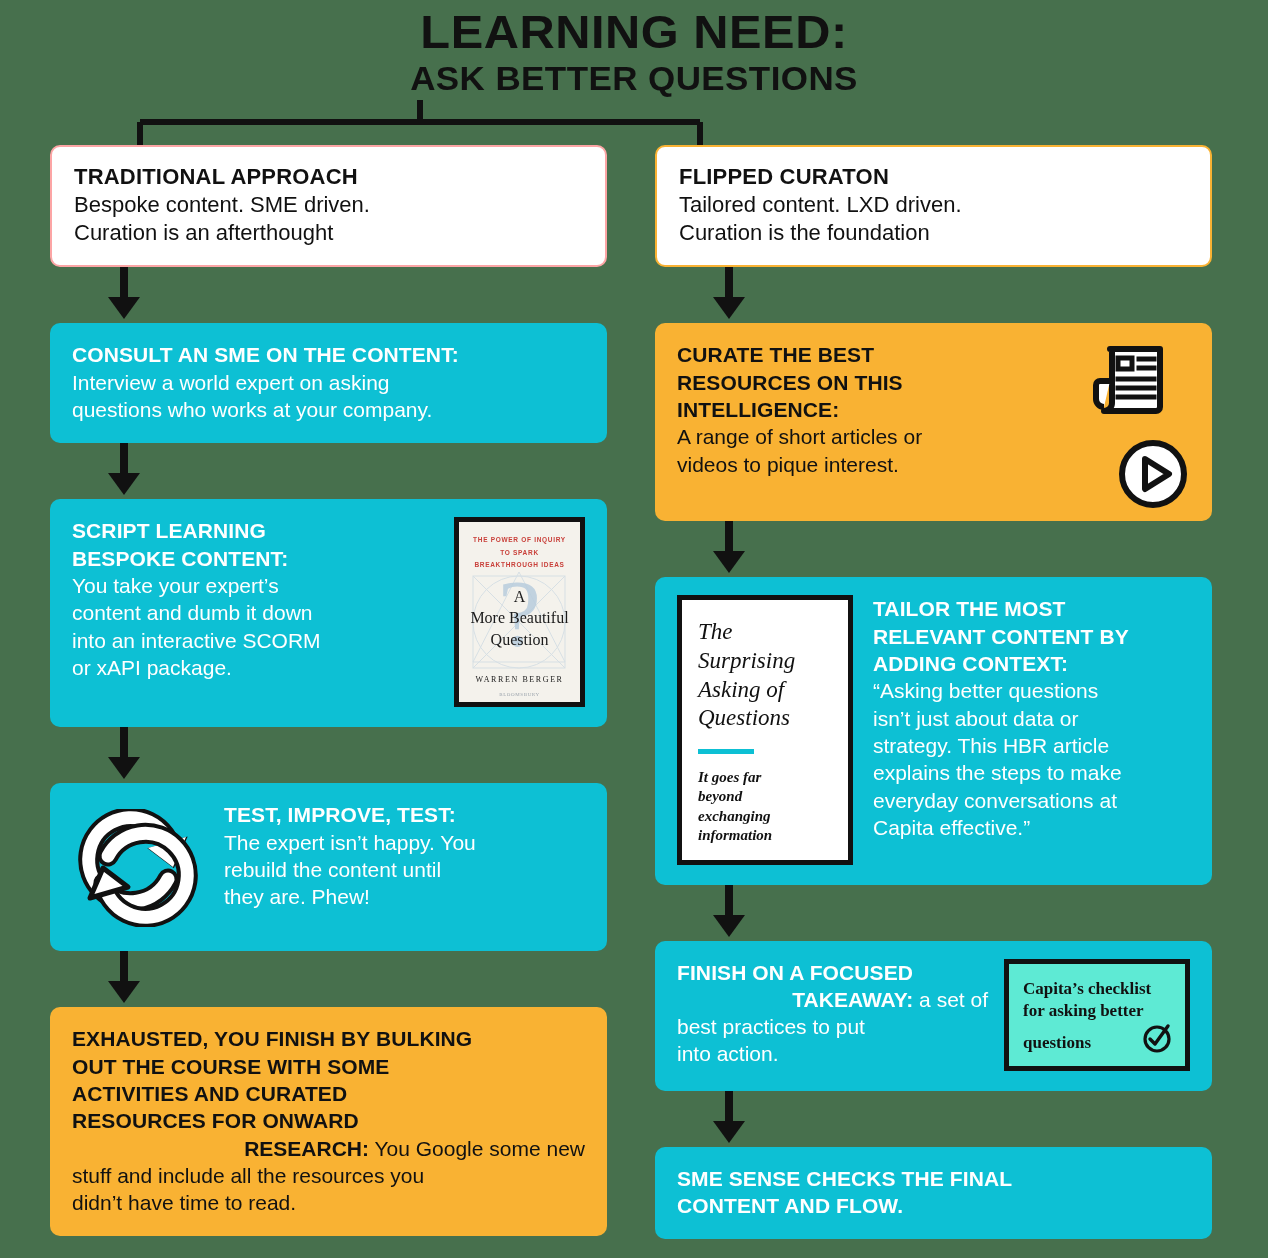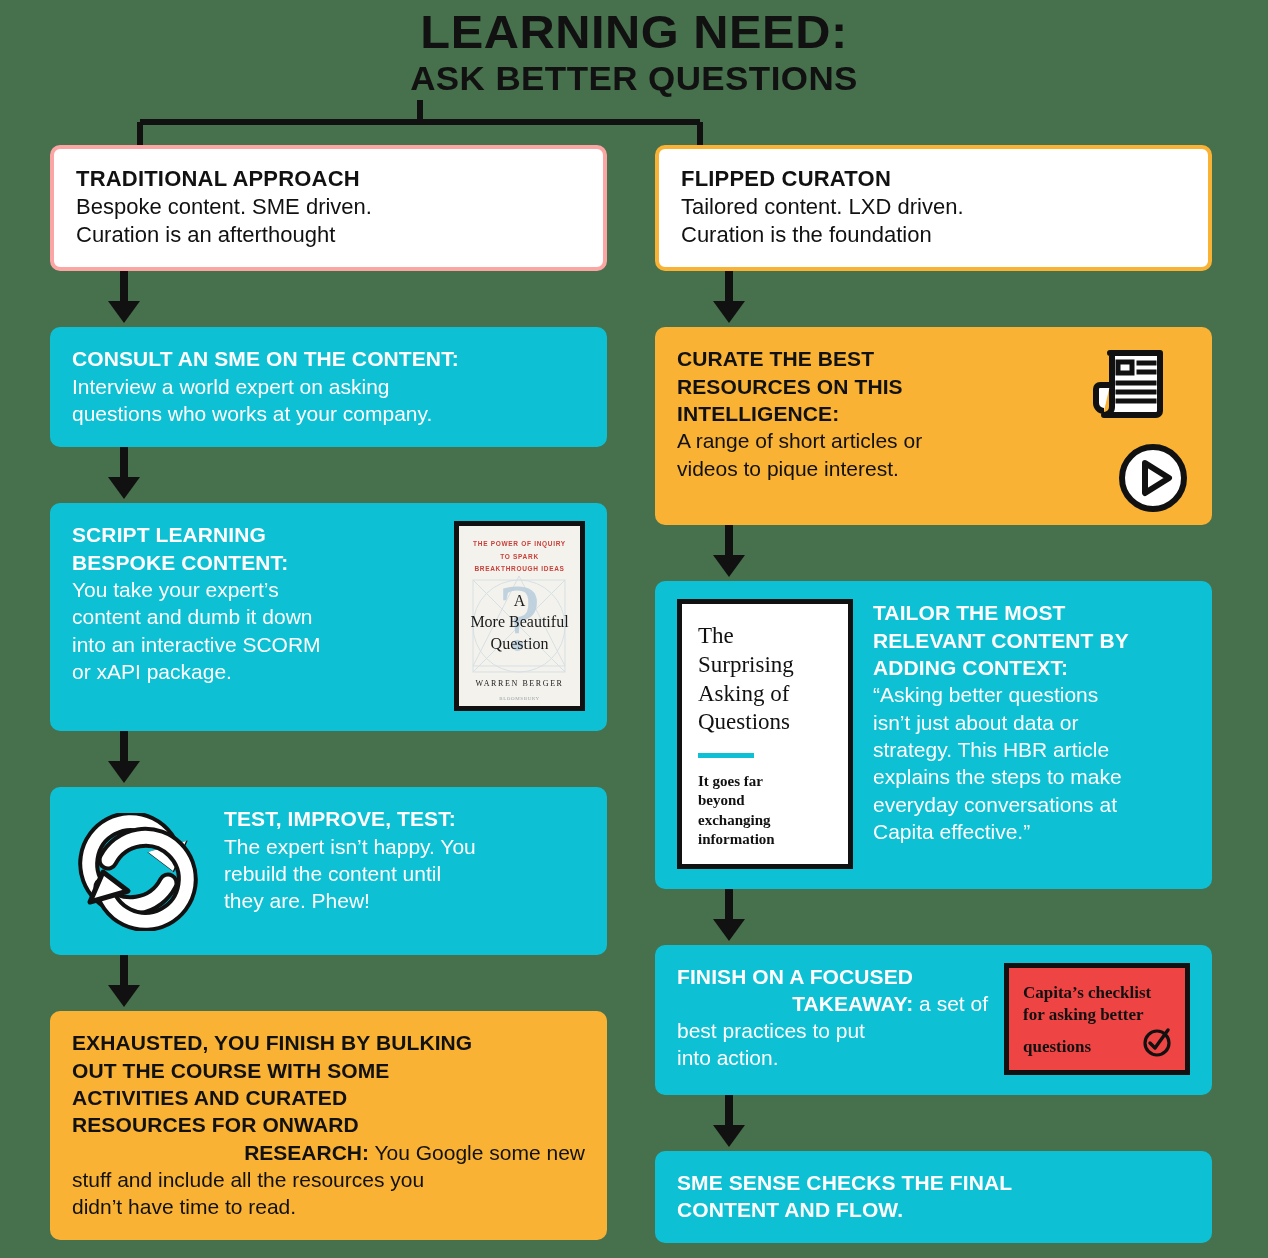--- a/index.html
+++ b/index.html
@@ -67,21 +67,21 @@
   .col-right { left: 655px; top: 145px; }
 
   
   .card {
     box-sizing: border-box;
     border-radius: 10px;
     position: relative;
   }
   .card-header {
     background: #ffffff;
-    border: 4px solid #fca5a5;
+    border: 2px solid #fca5a5;
     padding: 16px 22px 18px 22px;
     color: #111111;
   }
   .card-header.orange { border-color: #f9b233; }
   .card-teal {
     background: #0dc0d4;
     color: #ffffff;
     padding: 18px 22px 20px 22px;
   }
   .card-orange {
@@ -200,20 +200,21 @@
     width: 176px;
     min-height: 258px;
     background: #ffffff;
     border: 5px solid #111111;
     box-sizing: border-box;
     flex: 0 0 auto;
     padding: 18px 16px 14px 16px;
     margin-right: 20px;
     font-family: "Liberation Serif", serif;
     color: #111111;
+    font-style: italic;
   }
   .article-title {
     font-size: 23px;
     line-height: 1.24;
     font-family: "Liberation Serif", serif;
   }
   .article-rule {
     width: 56px;
     height: 5px;
     background: #0dc0d4;
@@ -222,21 +223,21 @@
   .article-sub {
     font-size: 15px;
     line-height: 1.30;
     font-family: "Liberation Serif", serif;
     font-weight: bold;
   }
 
   
   .checklist {
     width: 186px;
-    background: #ef4444;
+    background: #5eead4;
     border: 5px solid #111111;
     box-sizing: border-box;
     flex: 0 0 auto;
     padding: 14px 12px 12px 14px;
     margin-left: 16px;
     font-family: "Liberation Serif", serif;
     color: #111111;
     align-self: center;
   }
   .checklist-text {

